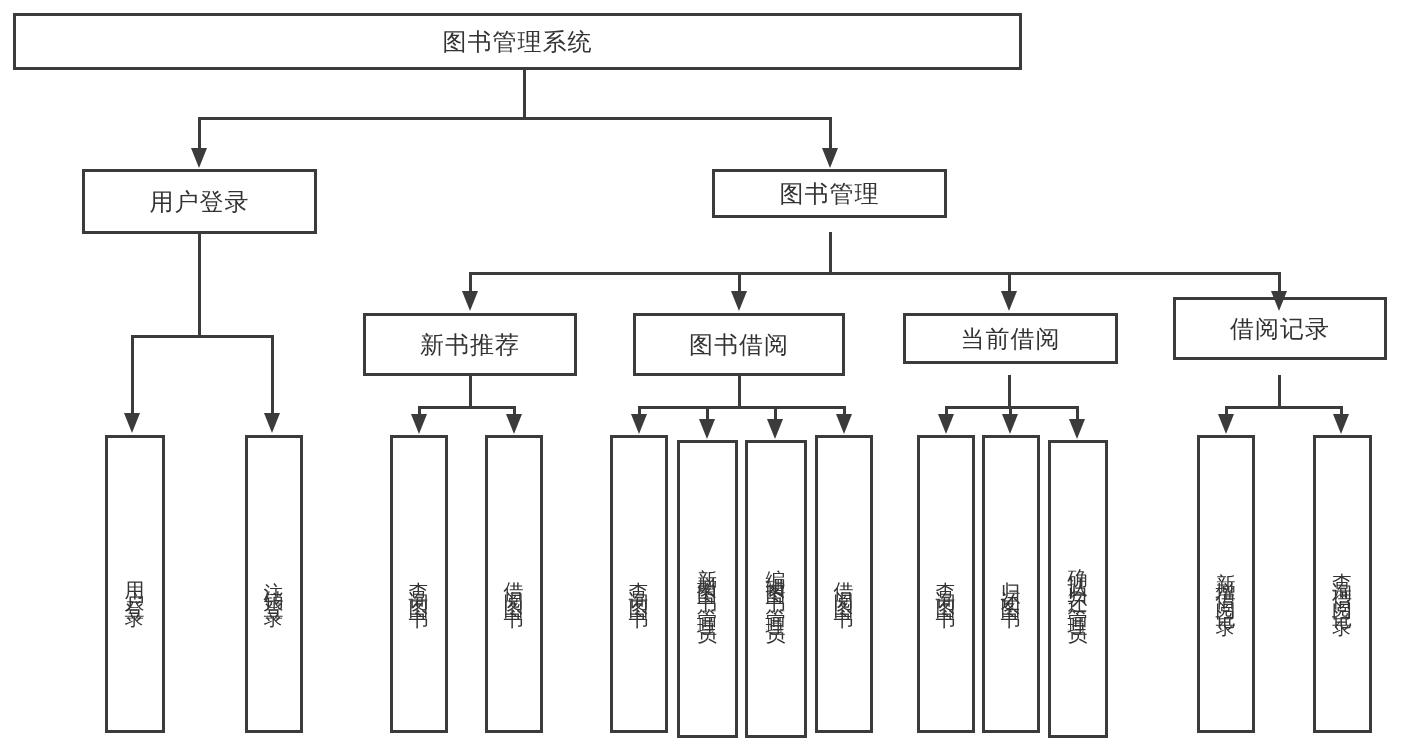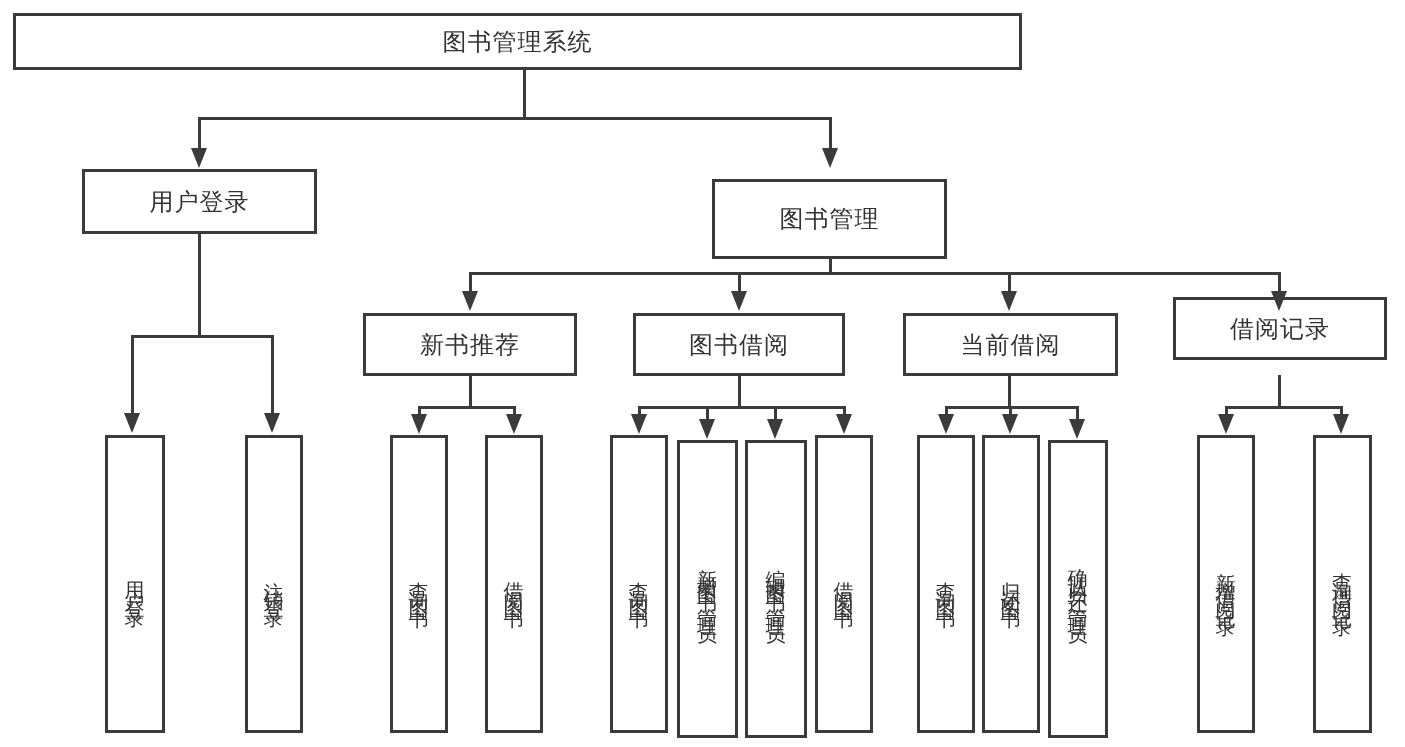--- a/index.html
+++ b/index.html
@@ -119,25 +119,25 @@
   <div class="vl" style="left:1278px;top:375px;height:33px;"></div>
   <div class="hl" style="left:1225px;top:406px;width:118px;"></div>
   <div class="vl" style="left:1225px;top:406px;height:11px;"></div>
   <div class="vl" style="left:1340px;top:406px;height:11px;"></div>
   <div class="ar" style="left:1218px;top:414px;"></div>
   <div class="ar" style="left:1333px;top:414px;"></div>
 
   <div class="b" style="left:13px;top:13px;width:1009px;height:57px;">图书管理系统</div>
 
   <div class="b" style="left:82px;top:169px;width:235px;height:65px;">用户登录</div>
-  <div class="b" style="left:712px;top:179px;width:235px;height:80px;">图书管理</div>
+  <div class="b" style="left:712px;top:169px;width:235px;height:49px;">图书管理</div>
 
   <div class="b" style="left:633px;top:313px;width:212px;height:63px;">图书借阅</div>
   <div class="b" style="left:363px;top:313px;width:214px;height:63px;">新书推荐</div>
-  <div class="b" style="left:903px;top:313px;width:215px;height:63px;">当前借阅</div>
+  <div class="b" style="left:903px;top:313px;width:215px;height:51px;">当前借阅</div>
   <div class="b" style="left:1173px;top:297px;width:214px;height:63px;">借阅记录</div>
 
   <div class="b vb" style="left:105px;top:435px;width:60px;height:298px;">用户登录</div>
   <div class="b vb" style="left:245px;top:435px;width:58px;height:298px;">注销登录</div>
 
   <div class="b vb" style="left:390px;top:435px;width:58px;height:298px;">查询图书</div>
   <div class="b vb" style="left:485px;top:435px;width:58px;height:298px;">借阅图书</div>
 
   <div class="b vb" style="left:610px;top:435px;width:58px;height:298px;">查询图书</div>
   <div class="b vb long" style="left:677px;top:440px;width:61px;height:298px;">新增图书（管理员）</div>

